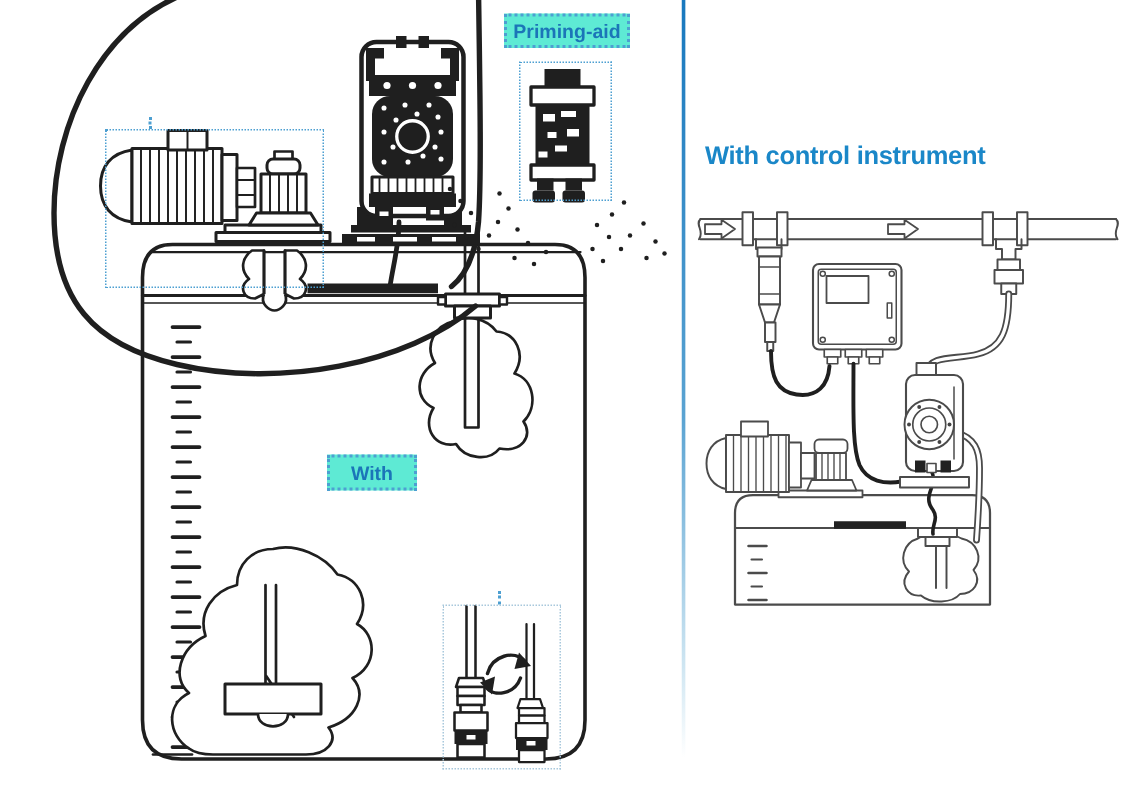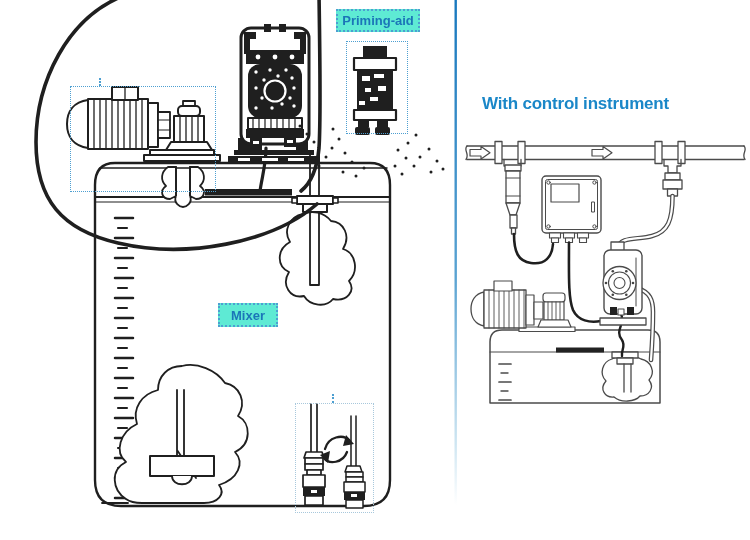--- a/index.html
+++ b/index.html
@@ -356,23 +356,23 @@
 
 <div class="leader" style="left:99px;top:78px;height:8px;"></div>
 <div class="region" style="left:70px;top:86px;width:146px;height:106px;"></div>
 
 <div class="lbl" style="left:336px;top:9px;width:84px;height:23px;font-size:13px;">
   <span>Priming-aid</span>
 </div>
 <div class="region" style="left:346px;top:41px;width:62px;height:93px;"></div>
 
 <div class="lbl" style="left:218px;top:303px;width:60px;height:24px;font-size:13px;">
-  <span>Mixer</span>
+  <span>With</span>
 </div>
 
 <div class="leader" style="left:332px;top:394px;height:9px;"></div>
 <div class="region light" style="left:295px;top:403px;width:79px;height:110px;"></div>
 
-<div class="title" style="left:482px;top:94px;">
+<div class="title" style="left:470px;top:94px;">
   <span>With control instrument</span>
 </div>
 
 </div>
 
 </body></html>

